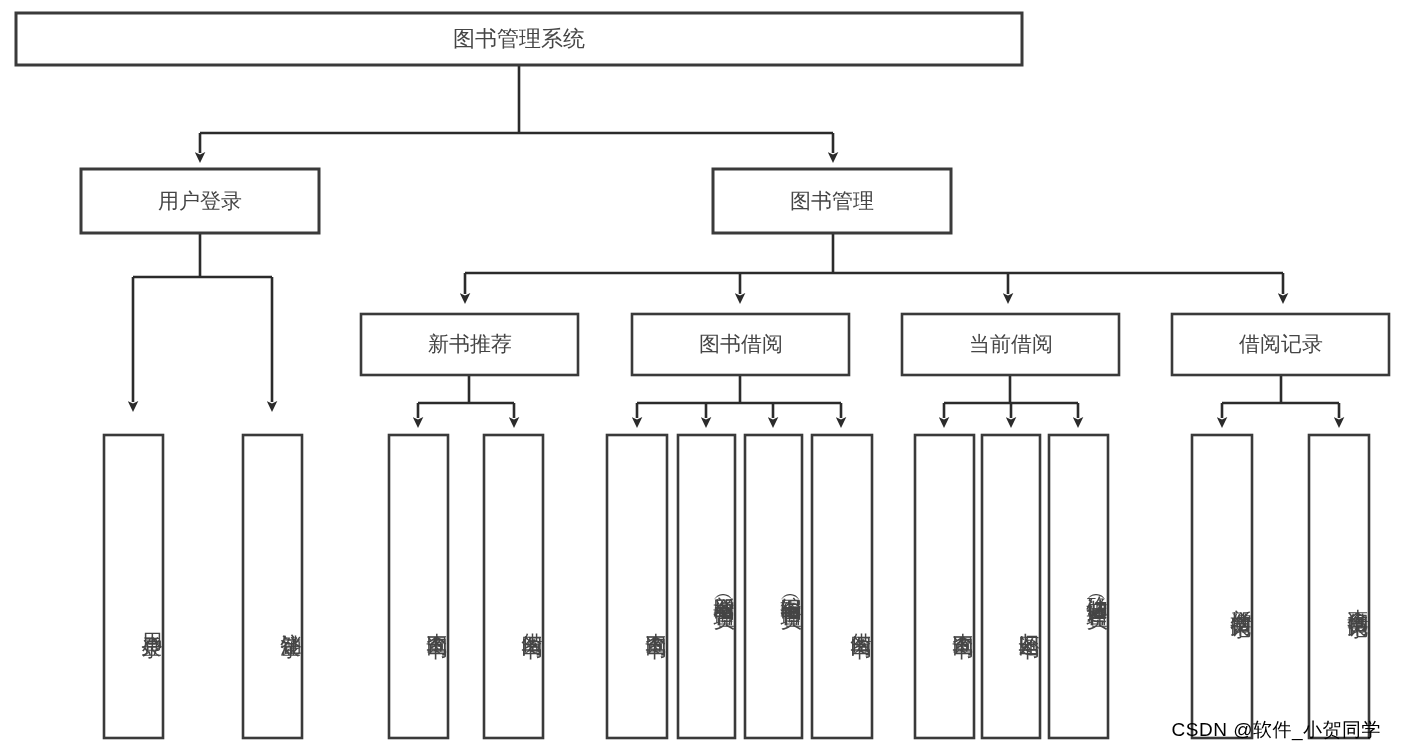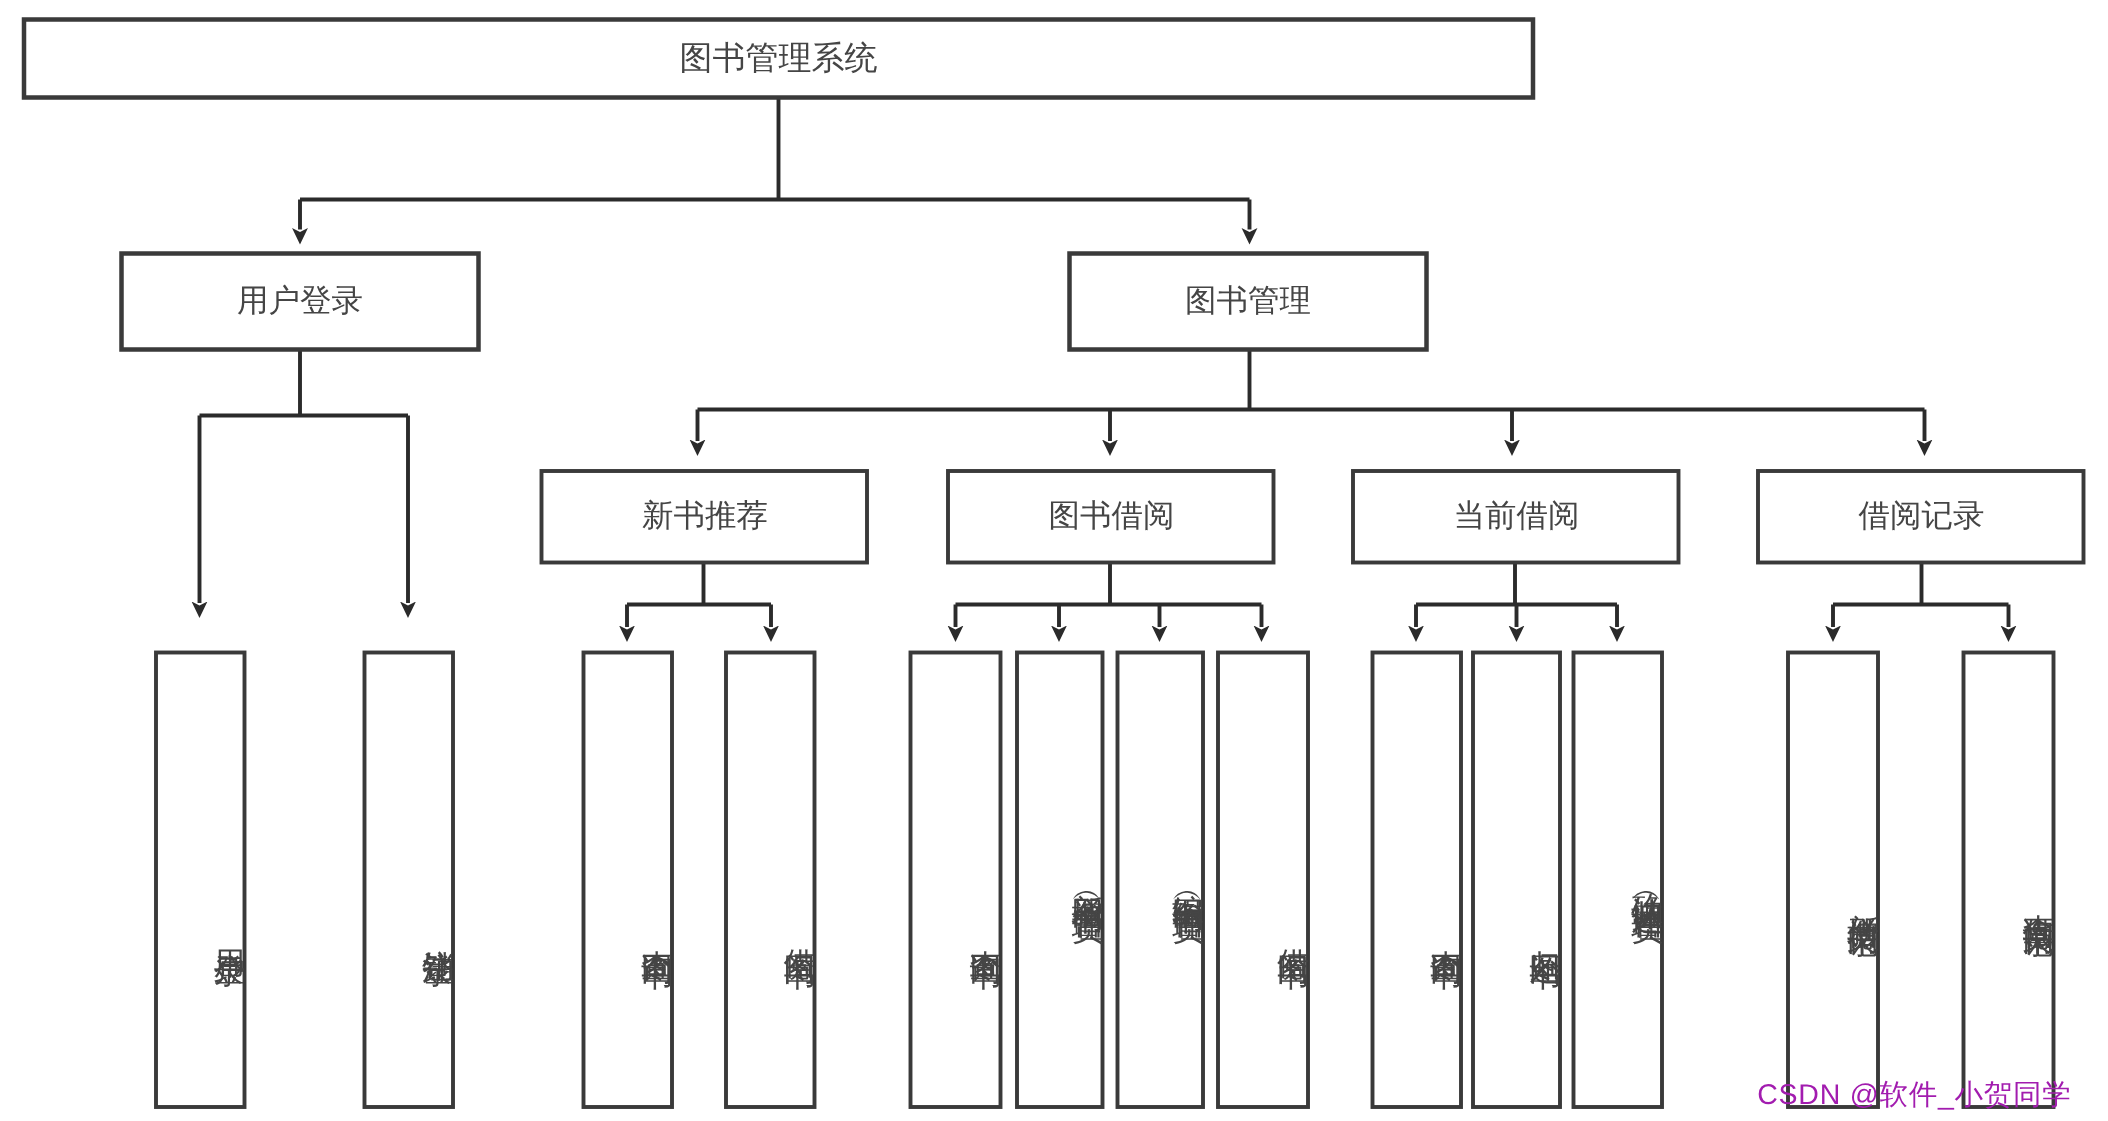--- a/index.html
+++ b/index.html
@@ -68,21 +68,21 @@
     justify-content: center;
     white-space: nowrap;
     pointer-events: none;
   }
   .watermark {
     position: absolute;
     right: 10px;
     bottom: 4px;
     font-family: "Liberation Sans", "DejaVu Sans", sans-serif;
     font-size: 19px;
-    color: #a21caf;
+    color: #000000;
     white-space: nowrap;
     letter-spacing: 0.5px;
   }
 </style>
 </head>
 <body>
 
 <div id="diagram-root">
 
   <svg id="diagram-svg" viewBox="0 0 1405 747">

